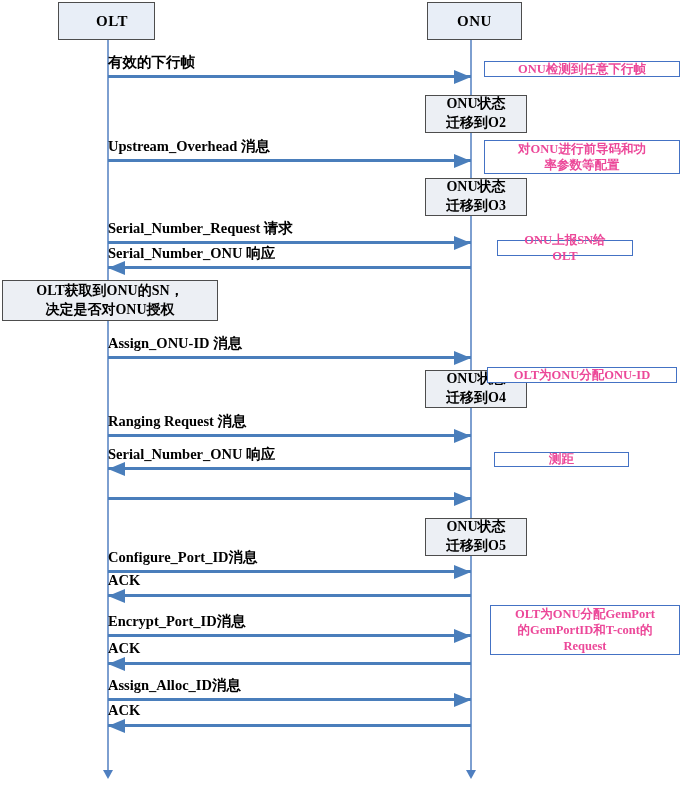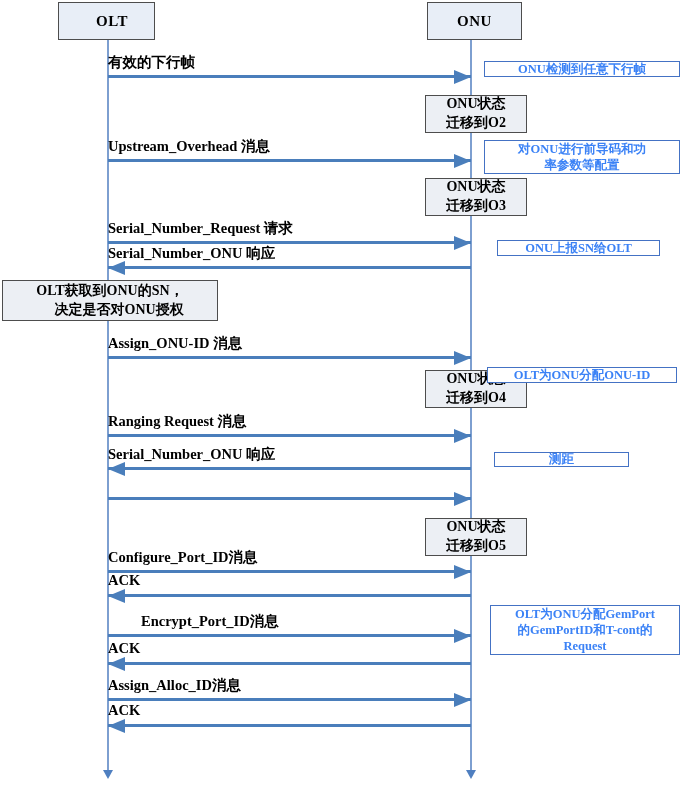--- a/index.html
+++ b/index.html
@@ -101,21 +101,21 @@
     position: absolute;
     box-sizing: border-box;
     background: #ffffff;
     border: 1.2px solid #4472c4;
     display: flex;
     align-items: center;
     justify-content: center;
     font-weight: bold;
     font-size: 12.5px;
     line-height: 1.3;
-    color: #3b82f6;
+    color: #ec4899;
     text-align: center;
     padding: 1px 19px;
   }
 
   
   .decision-box {
     position: absolute;
     box-sizing: border-box;
     background: #eceff4;
     border: 1.5px solid #4d4d4d;
@@ -162,21 +162,21 @@
     <div class="msg" style="left: 108px; top: 497px; width: 363px;"></div>
     <div class="msg-head-right" style="left: 454px; top: 491.5px;"></div>
     <div class="msg" style="left: 108px; top: 570px; width: 363px;"></div>
     <div class="msg-head-right" style="left: 454px; top: 564.5px;"></div>
     <div class="msg-label" style="left: 108px; top: 548px; width: 363px;">Configure_Port_ID消息</div>
     <div class="msg" style="left: 108px; top: 594px; width: 363px;"></div>
     <div class="msg-head-left" style="left: 108px; top: 588.5px;"></div>
     <div class="msg-label" style="left: 108px; top: 572px; width: 363px;">ACK</div>
     <div class="msg" style="left: 108px; top: 634px; width: 363px;"></div>
     <div class="msg-head-right" style="left: 454px; top: 628.5px;"></div>
-    <div class="msg-label" style="left: 108px; top: 612px; width: 363px; padding-left: 33px;">Encrypt_Port_ID消息</div>
+    <div class="msg-label" style="left: 108px; top: 612px; width: 363px;">Encrypt_Port_ID消息</div>
     <div class="msg" style="left: 108px; top: 662px; width: 363px;"></div>
     <div class="msg-head-left" style="left: 108px; top: 656.5px;"></div>
     <div class="msg-label" style="left: 108px; top: 640px; width: 363px;">ACK</div>
     <div class="msg" style="left: 108px; top: 698px; width: 363px;"></div>
     <div class="msg-head-right" style="left: 454px; top: 692.5px;"></div>
     <div class="msg-label" style="left: 108px; top: 676px; width: 363px;">Assign_Alloc_ID消息</div>
     <div class="msg" style="left: 108px; top: 724px; width: 363px;"></div>
     <div class="msg-head-left" style="left: 108px; top: 718.5px;"></div>
     <div class="msg-label" style="left: 108px; top: 702px; width: 363px;">ACK</div>
     <div class="actor-box" style="left: 58px; top: 2px; width: 97px; height: 38px; padding-left: 11px;">OLT</div>
@@ -201,21 +201,21 @@
       <div>
         <div>ONU检测到任意下行帧</div>
       </div>
     </div>
     <div class="note-box" style="left: 484px; top: 140px; width: 196px; height: 34px;">
       <div>
         <div>对ONU进行前导码和功</div>
         <div>率参数等配置</div>
       </div>
     </div>
-    <div class="note-box" style="left: 497px; top: 240px; width: 163px; height: 16px;">
+    <div class="note-box" style="left: 497px; top: 240px; width: 136px; height: 16px;">
       <div>
         <div>ONU上报SN给OLT</div>
       </div>
     </div>
     <div class="note-box" style="left: 487px; top: 367px; width: 190px; height: 16px;">
       <div>
         <div>OLT为ONU分配ONU-ID</div>
       </div>
     </div>
     <div class="note-box" style="left: 494px; top: 452px; width: 135px; height: 15px;">
@@ -223,19 +223,19 @@
         <div>测距</div>
       </div>
     </div>
     <div class="note-box" style="left: 490px; top: 605px; width: 190px; height: 50px;">
       <div>
         <div>OLT为ONU分配GemPort</div>
         <div>的GemPortID和T-cont的</div>
         <div>Request</div>
       </div>
     </div>
-    <div class="decision-box" style="left: 2px; top: 280px; width: 216px; height: 41px; text-align: right;">
+    <div class="decision-box" style="left: 2px; top: 280px; width: 216px; height: 41px;">
       <div>
         <div>OLT获取到ONU的SN，</div>
         <div>决定是否对ONU授权</div>
       </div>
     </div>
   </div>
 
 </body></html>

